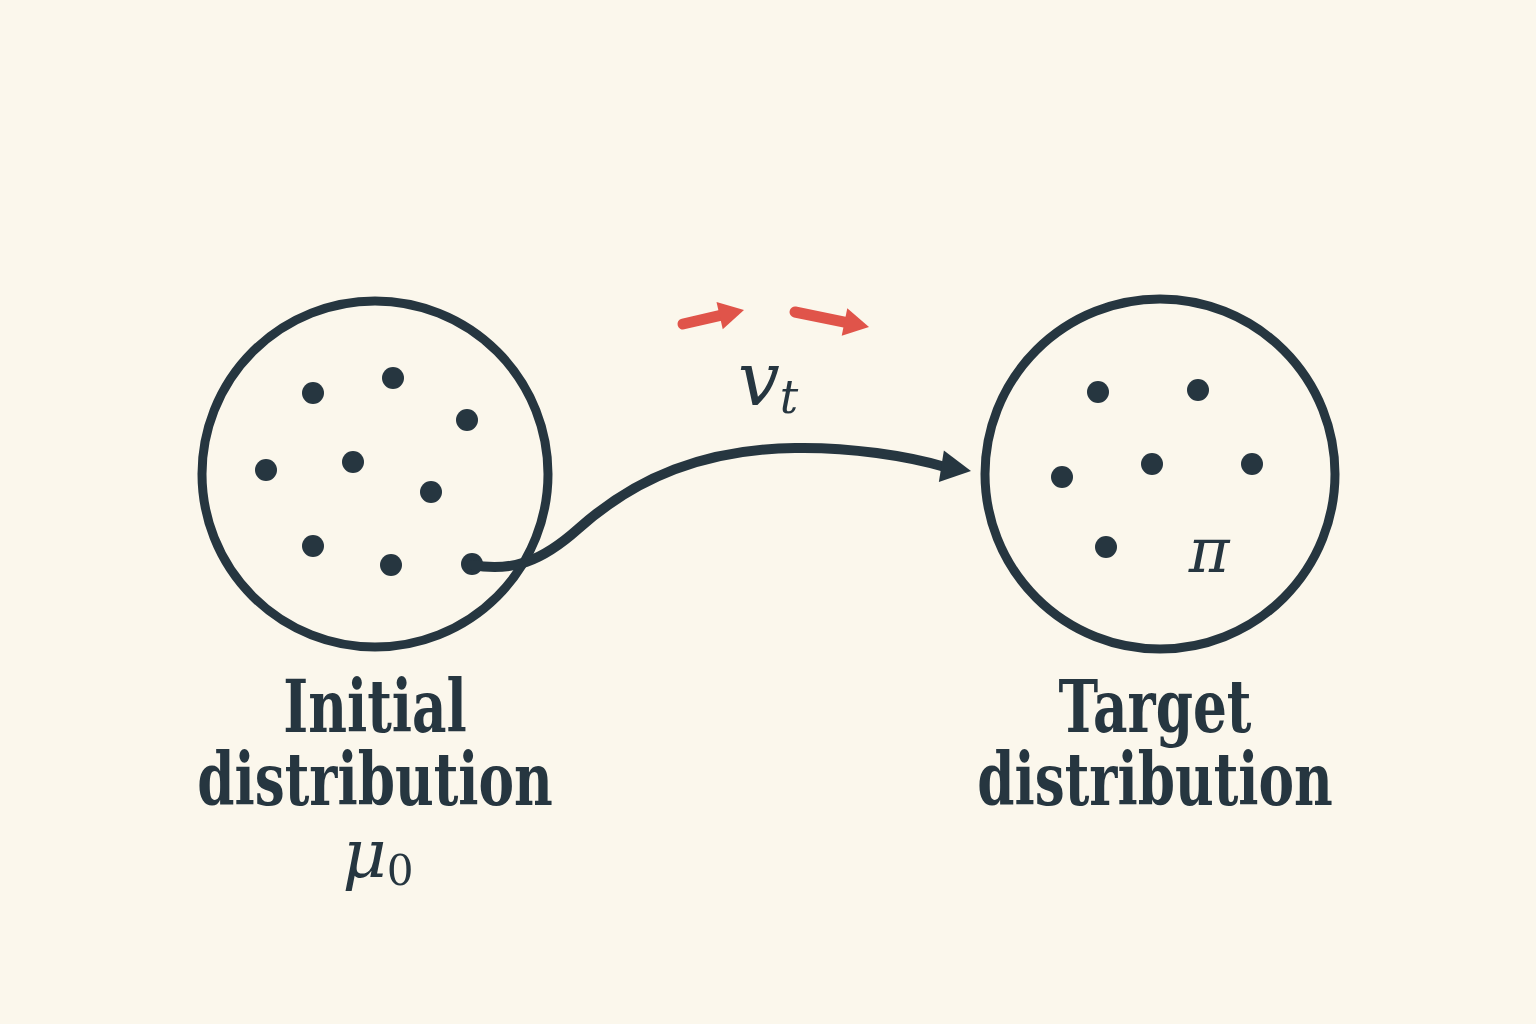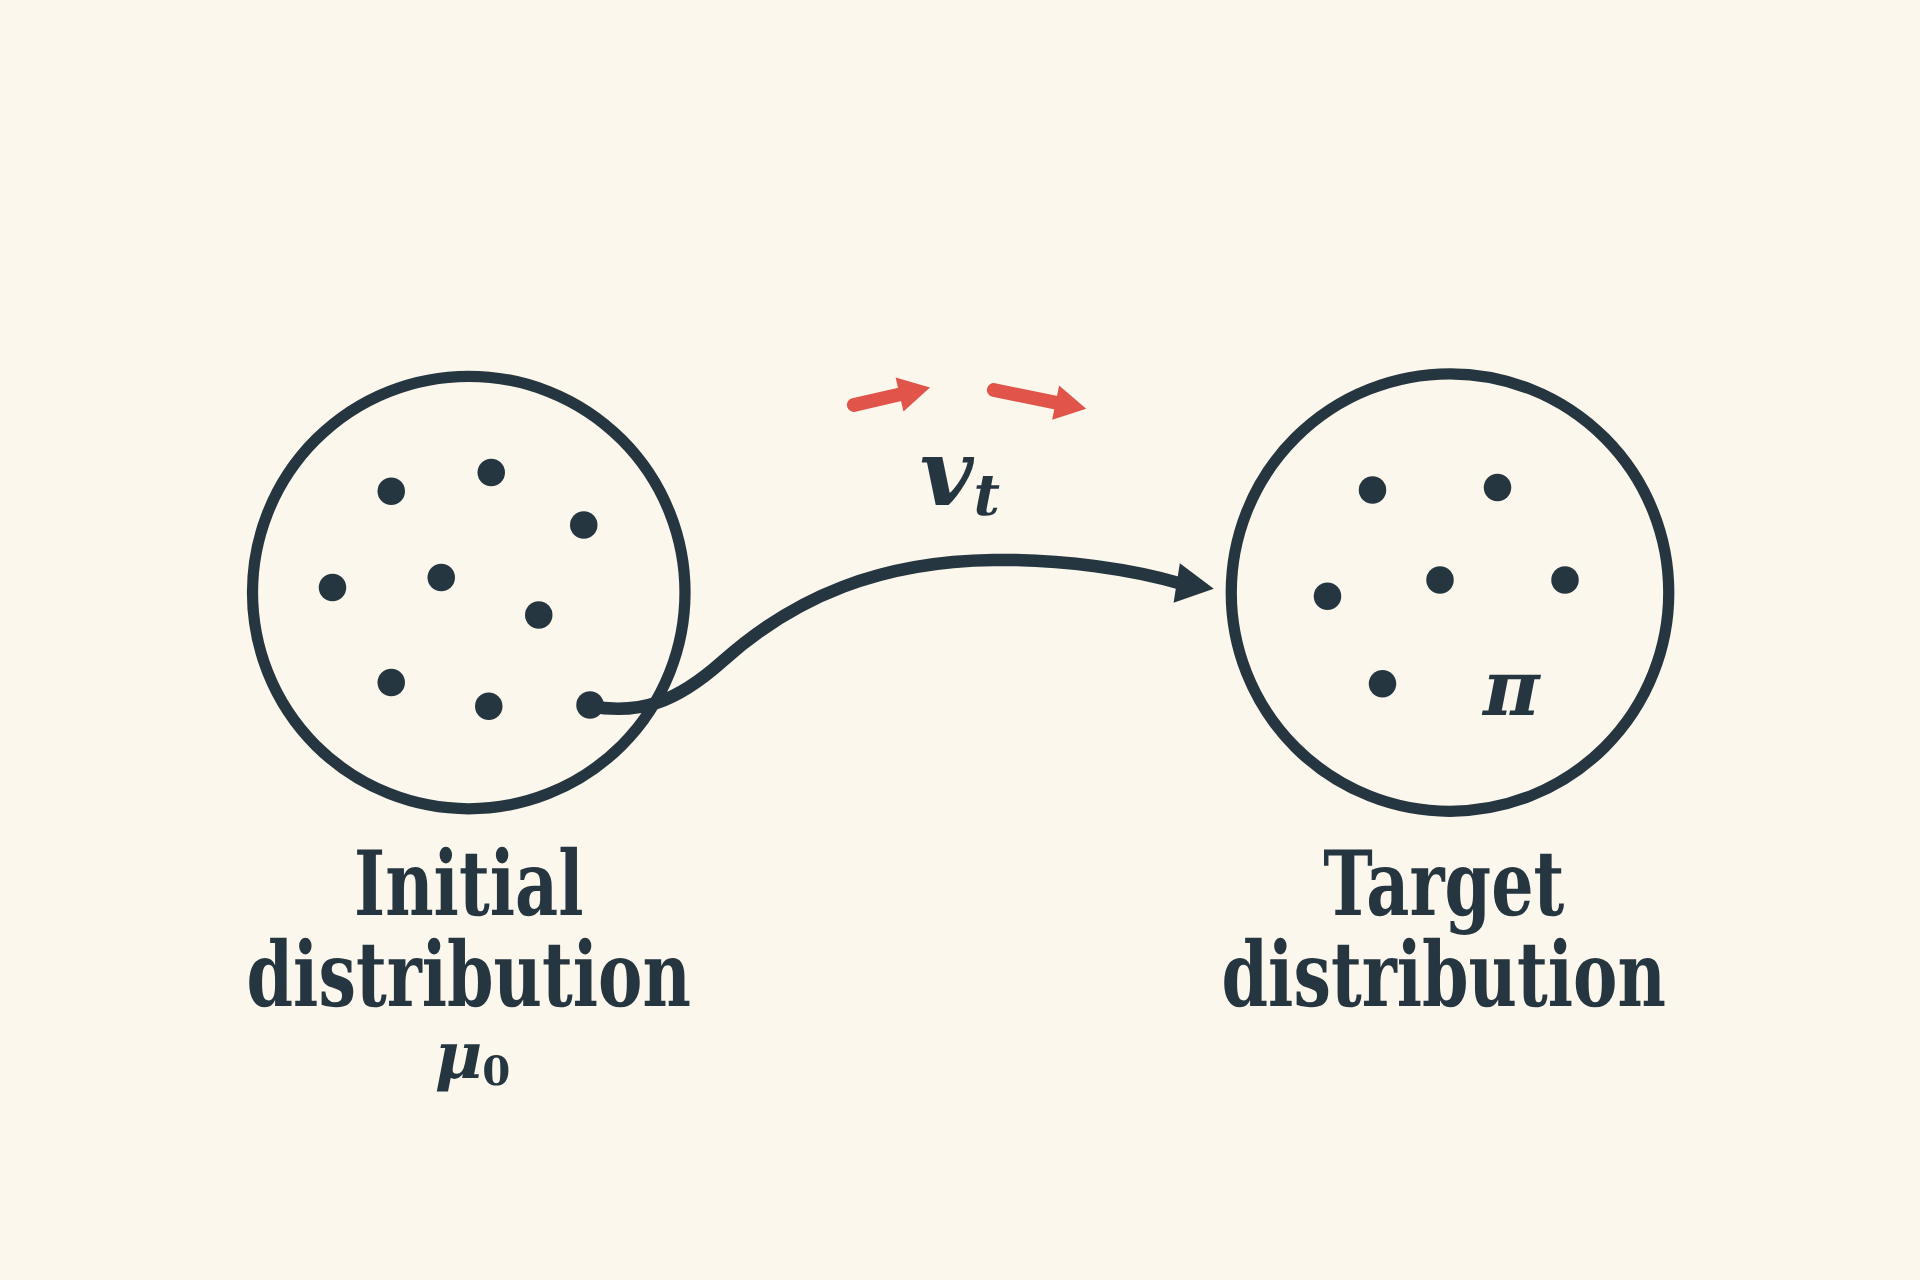--- a/index.html
+++ b/index.html
@@ -17,28 +17,28 @@
     font-size:72px;
     line-height:73px;
     text-align:center;
     white-space:nowrap;
     transform:translateX(-50%) scaleX(0.74);
   }
   .dist-label .line{display:block;}
   .symbol{
     position:absolute;
     color:var(--ink,#263640);
-    font-weight:700;
+    font-weight:400;
     font-style:italic;
     white-space:nowrap;
     transform:translateX(-50%);
   }
   .symbol .sub{font-size:0.62em;vertical-align:-0.18em;}
   .symbol .sub.upright{font-style:normal;}
-  #mu-symbol{left:378px;top:814px;font-size:52px;}
+  #mu-symbol{left:378px;top:814px;font-size:68px;}
   #velocity-label{left:768px;top:336px;font-size:74px;}
   #pi-symbol{left:1209px;top:514px;font-size:62px;}
   #left-label{left:375px;top:670px;}
   #right-label{left:1155px;top:670px;}
 </style>
 </head>
 <body>
 
 <div class="stage" style="--bg: #fbf7ec; --ink: #263640;">
 

